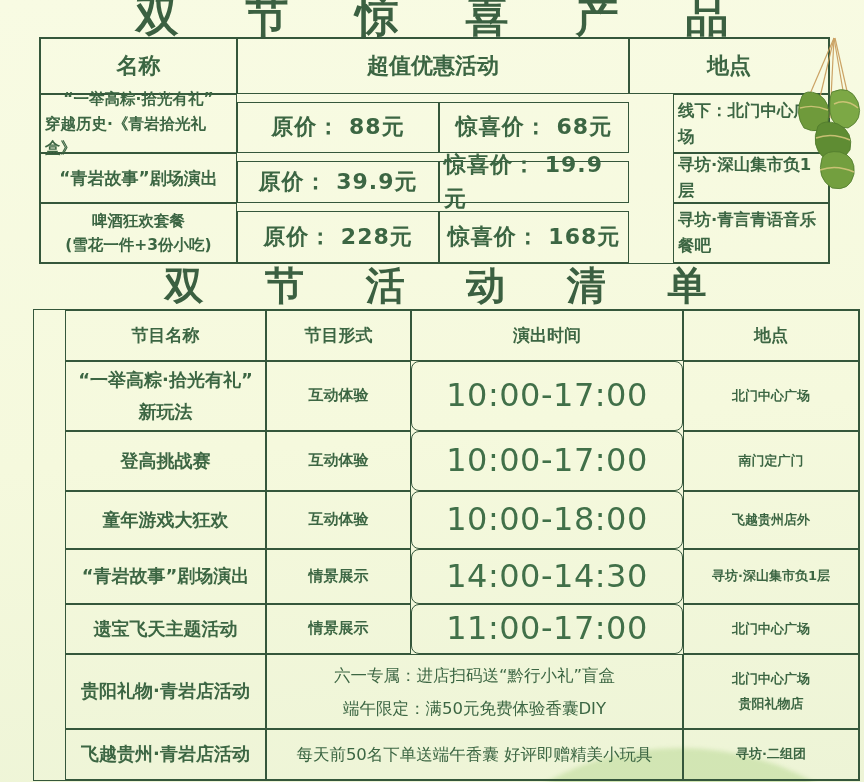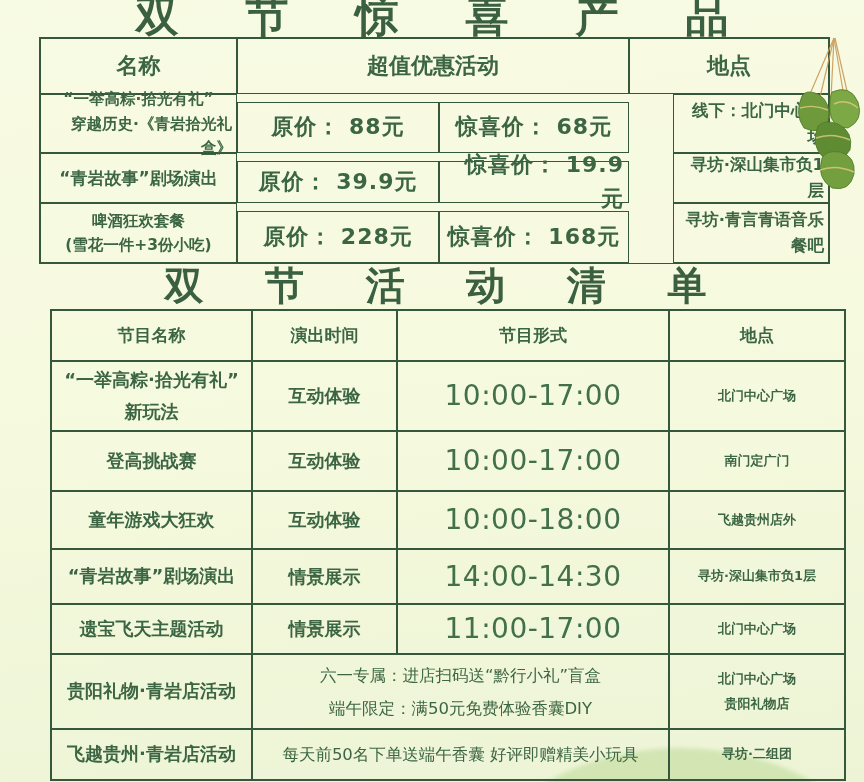--- a/index.html
+++ b/index.html
@@ -38,42 +38,43 @@
     display:grid;
     border:1.5px solid var(--border);
     background:transparent;
   }
   #table1{
     left:39px;top:37px;
     grid-template-columns:197px 202px 190px 200px;
     grid-template-rows:56px 59px 50px 60px;
   }
   #table2{
-    left:50px;top:309px;
+    left:33px;top:309px;
     grid-template-columns:201px 145px 272px 176px;
     grid-template-rows:51px 70px 60px 58px 55px 50px 75px 51px;
+    padding-left:31px;
   }
   .c{
     border:1.5px solid var(--border);
     display:flex;flex-direction:column;
     align-items:center;justify-content:center;
-    text-align:right;
+    text-align:left;
     line-height:1.55;
     padding:2px 4px;
   }
   .span2{grid-column:span 2;}
   .h1{font-size:22px;font-weight:bold;}
   .h2{font-size:17px;font-weight:bold;}
   .name1{font-size:15.5px;font-weight:bold;}
   .name2{font-size:17px;font-weight:bold;}
   .price{font-size:22px;font-weight:bold;letter-spacing:1px;margin-top:8px;}
   .loc1{font-size:16.5px;font-weight:bold;margin-left:44px;}
   .pname{font-size:18px;font-weight:bold;line-height:1.8;}
-  .form{font-size:18px;font-weight:bold;}
-  .time{font-size:28px;font-weight:500;color:var(--ink-light);letter-spacing:0.5px;}
+  .form{font-size:15px;font-weight:bold;}
+  .time{font-size:32px;font-weight:500;color:var(--ink-light);letter-spacing:0.5px;border-radius:8px;}
   .loc2{font-size:13px;font-weight:bold;line-height:1.85;}
   .promo{font-size:16.5px;font-weight:normal;line-height:2.0;}
   .zongzi{position:absolute;left:792px;top:34px;width:72px;height:196px;}
 </style>
 </head>
 <body>
 
 <div class="watermark-circle"></div>
 
 <div id="title1" class="big-title">双 节 惊 喜 产 品</div>
@@ -103,22 +104,22 @@
     <span class="name1">(雪花一件+3份小吃)</span>
   </div>
   <div class="c price">原价： 228元</div>
   <div class="c price">惊喜价： 168元</div>
   <div class="c loc1">寻坊·青言青语音乐餐吧</div>
 </div>
 
 <div id="table2" class="tbl">
 
   <div class="c h2">节目名称</div>
+  <div class="c h2">节目形式</div>
   <div class="c h2">演出时间</div>
-  <div class="c h2">节目形式</div>
   <div class="c h2">地点</div>
 
   <div class="c pname">
     <span>“一举高粽·拾光有礼”</span>
     <span>新玩法</span>
   </div>
   <div class="c form">互动体验</div>
   <div class="c time">10:00-17:00</div>
   <div class="c loc2">北门中心广场</div>
 

